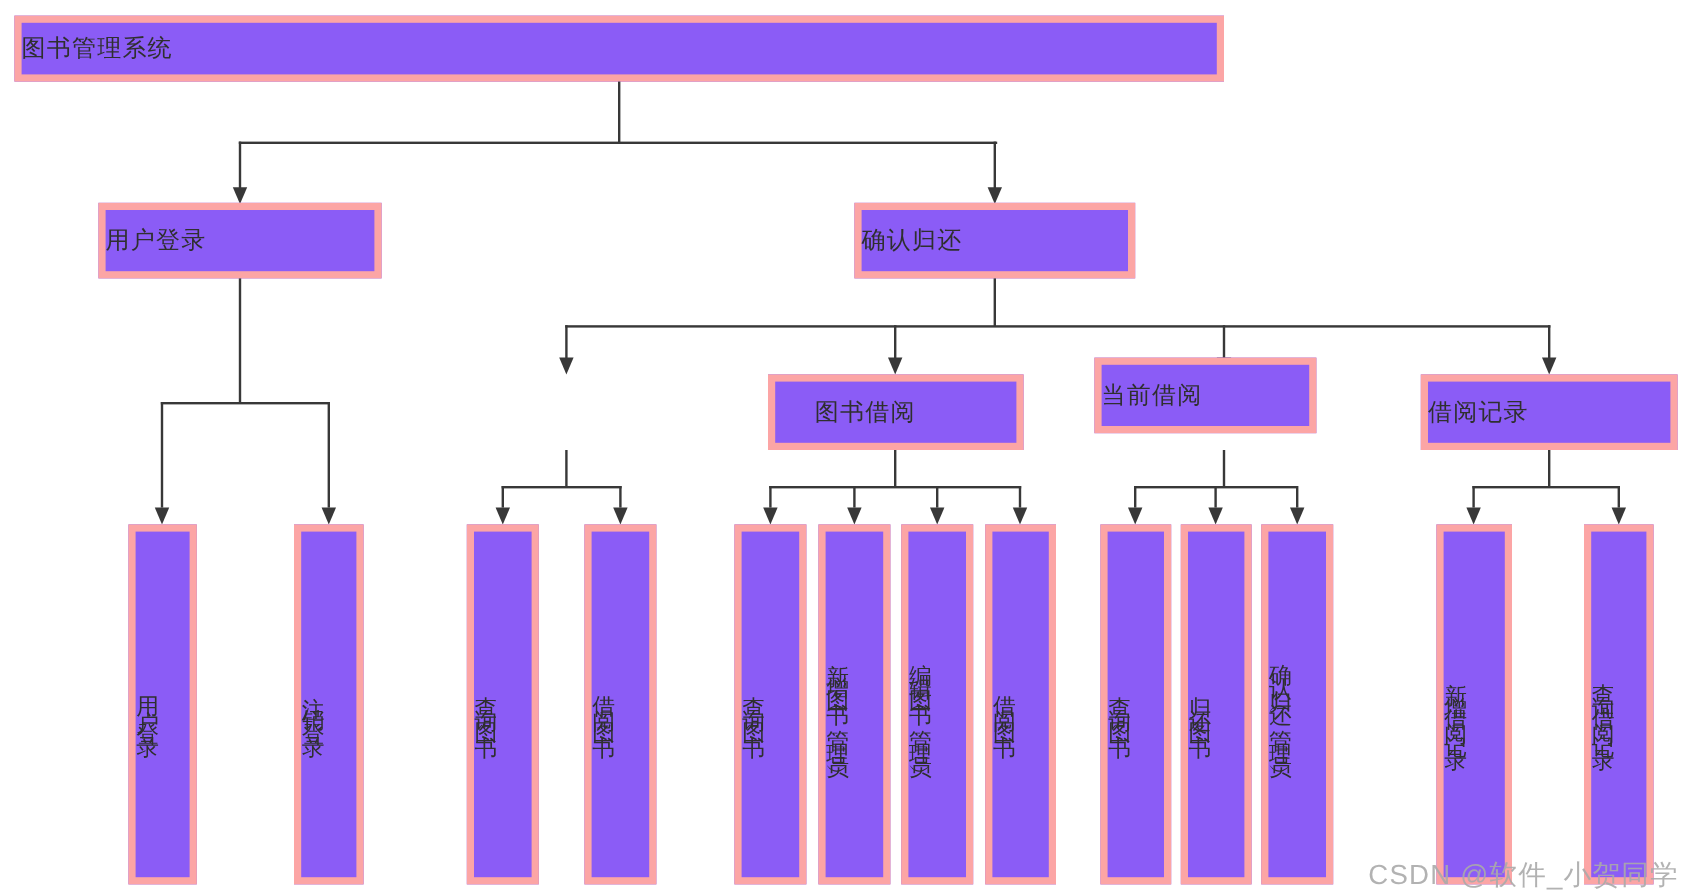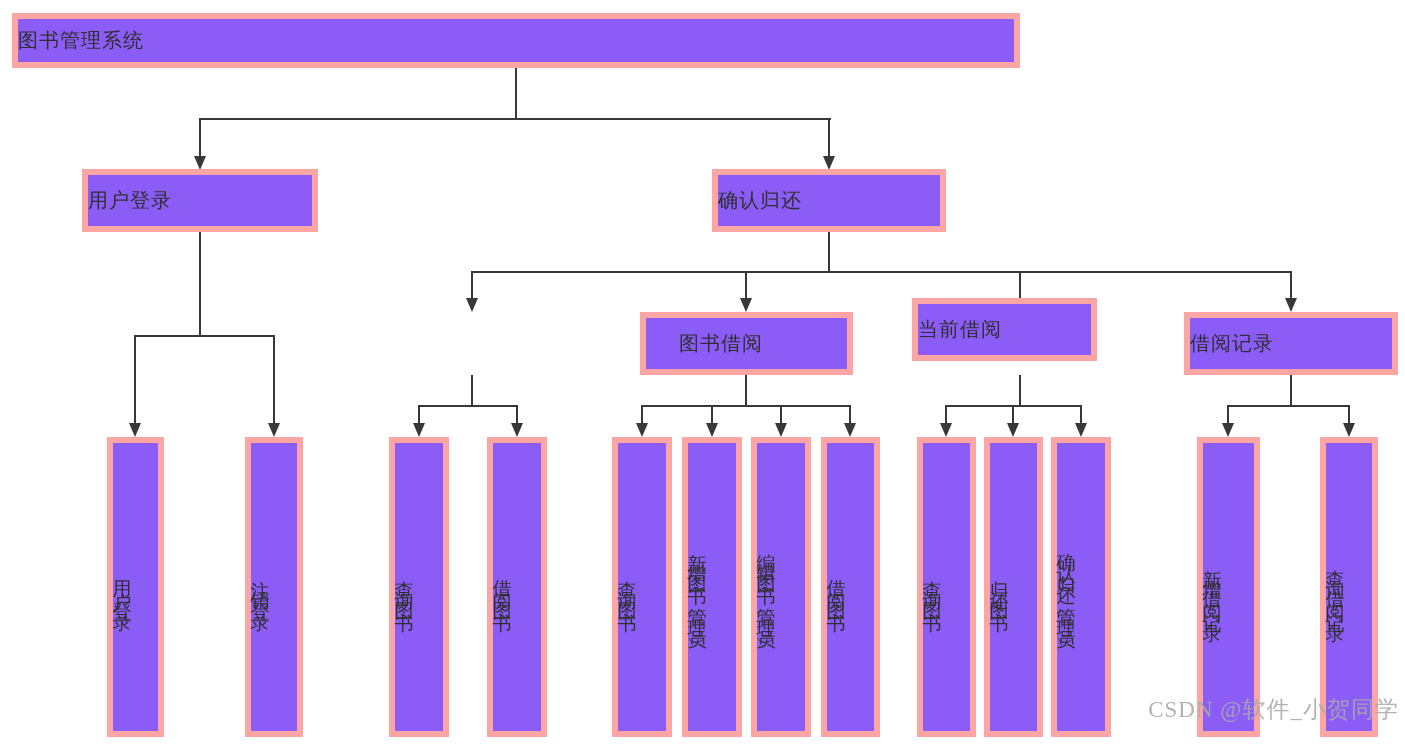--- a/index.html
+++ b/index.html
@@ -35,26 +35,25 @@
   .arrow {
     position: absolute;
     width: 0; height: 0;
     border-left: 6px solid transparent;
     border-right: 6px solid transparent;
     border-top: 14px solid #383838;
   }
   .watermark {
     position: absolute;
     right: 6px;
-    top: 694px;
+    top: 714px;
     font-size: 23px;
     color: rgba(170,170,170,0.9);
     letter-spacing: 1px;
     white-space: nowrap;
-    font-family: Liberation Serif, serif;
   }
 </style>
 </head>
 <body>
 
 <div class="canvas">
 
   <div class="box hbox" style="left:12px; top:13px; width:1008px; height:55px;">
     <span>图书管理系统</span>
   </div>

